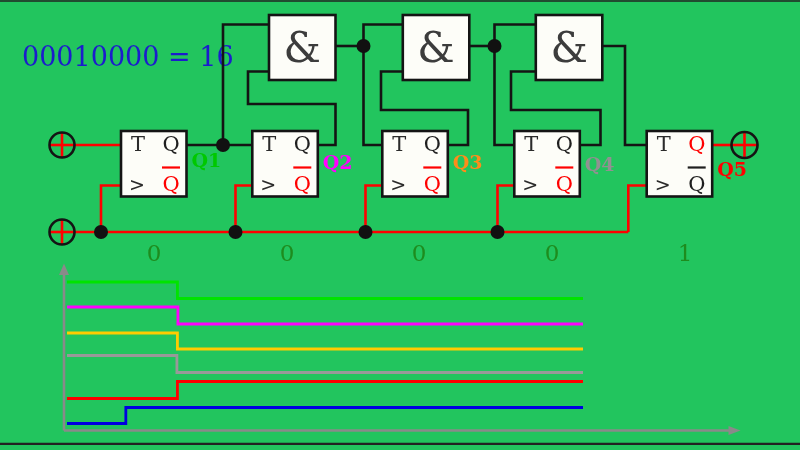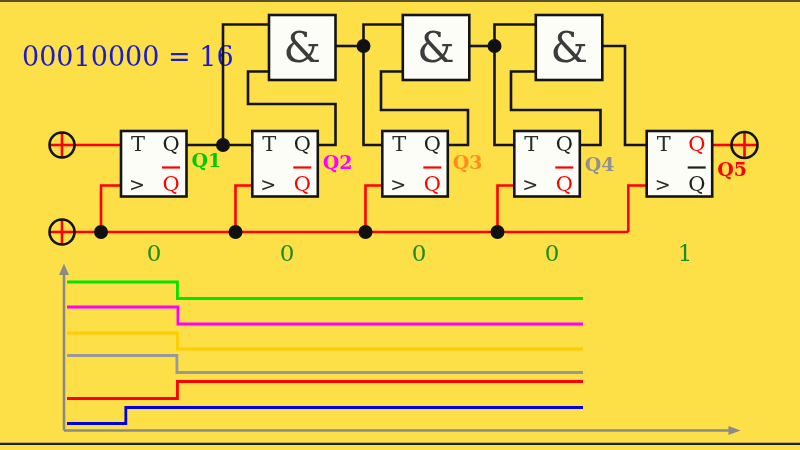--- a/index.html
+++ b/index.html
@@ -1,16 +1,16 @@
 <!DOCTYPE html>
 <html><head>
 <meta charset="utf-8">
 <style>
   html,body{margin:0;padding:0;background:#ffffff;}
-  .stage{position:relative;width:800px;height:450px;background:#fde047;overflow:hidden;
+  .stage{position:relative;width:800px;height:450px;background:#22c55e;overflow:hidden;
          font-family:"DejaVu Serif", serif;}
   svg{position:absolute;left:0;top:0;}
   .title-text{font:27px "DejaVu Serif", serif;}
   .amp{font:42px "DejaVu Serif", serif;}
   .ff-pin{font:21px "DejaVu Serif", serif;}
   .clk-pin{font:19px "DejaVu Serif", serif;}
   .qlabel{font:bold 19px "DejaVu Serif", serif;}
   .state{font:23px "DejaVu Serif", serif;text-anchor:middle;}
 </style>
 </head>

